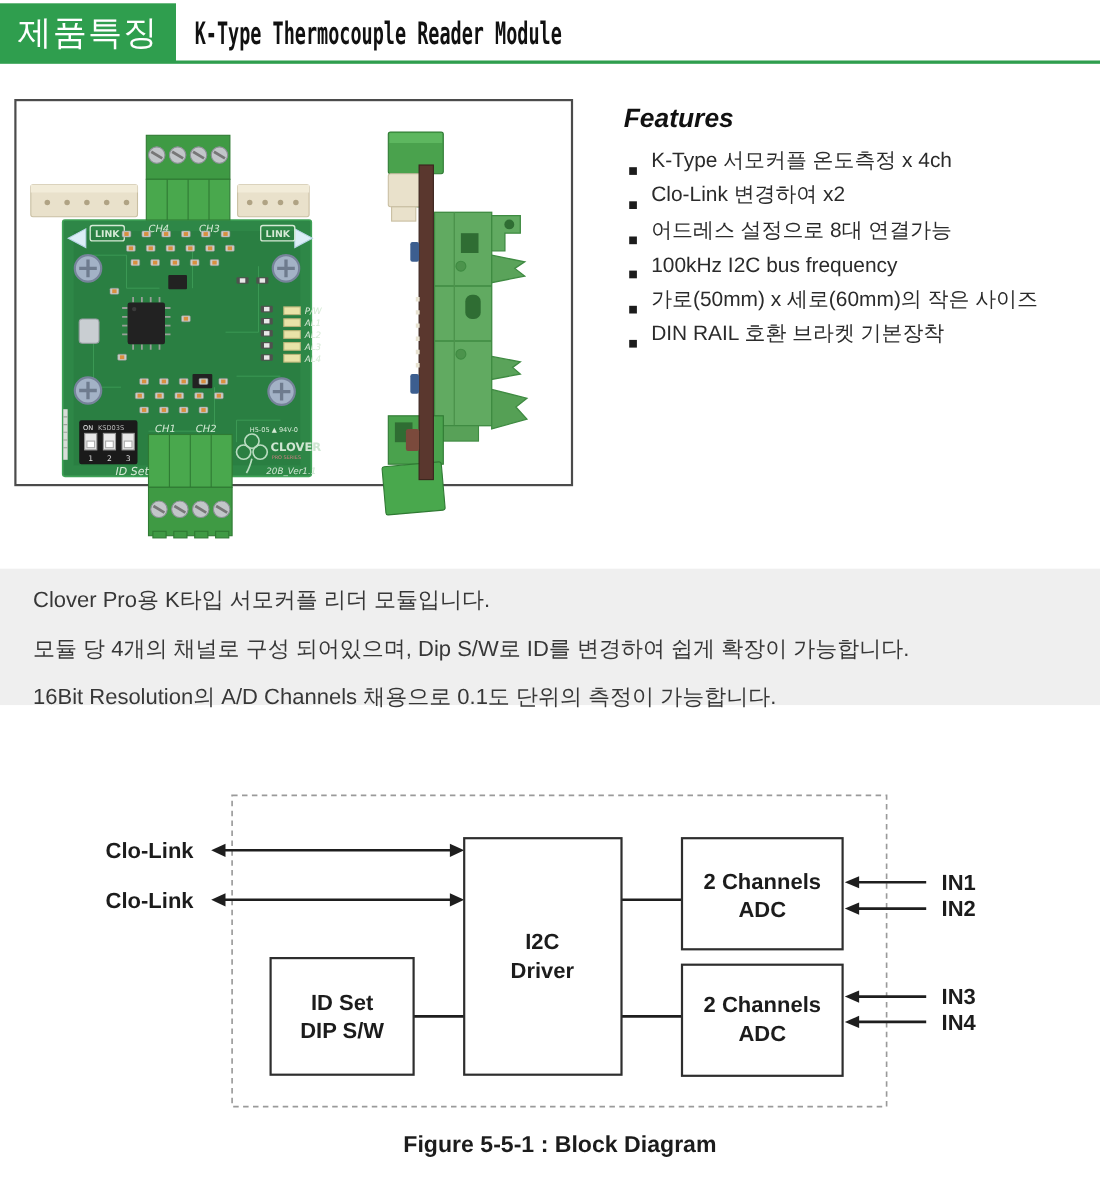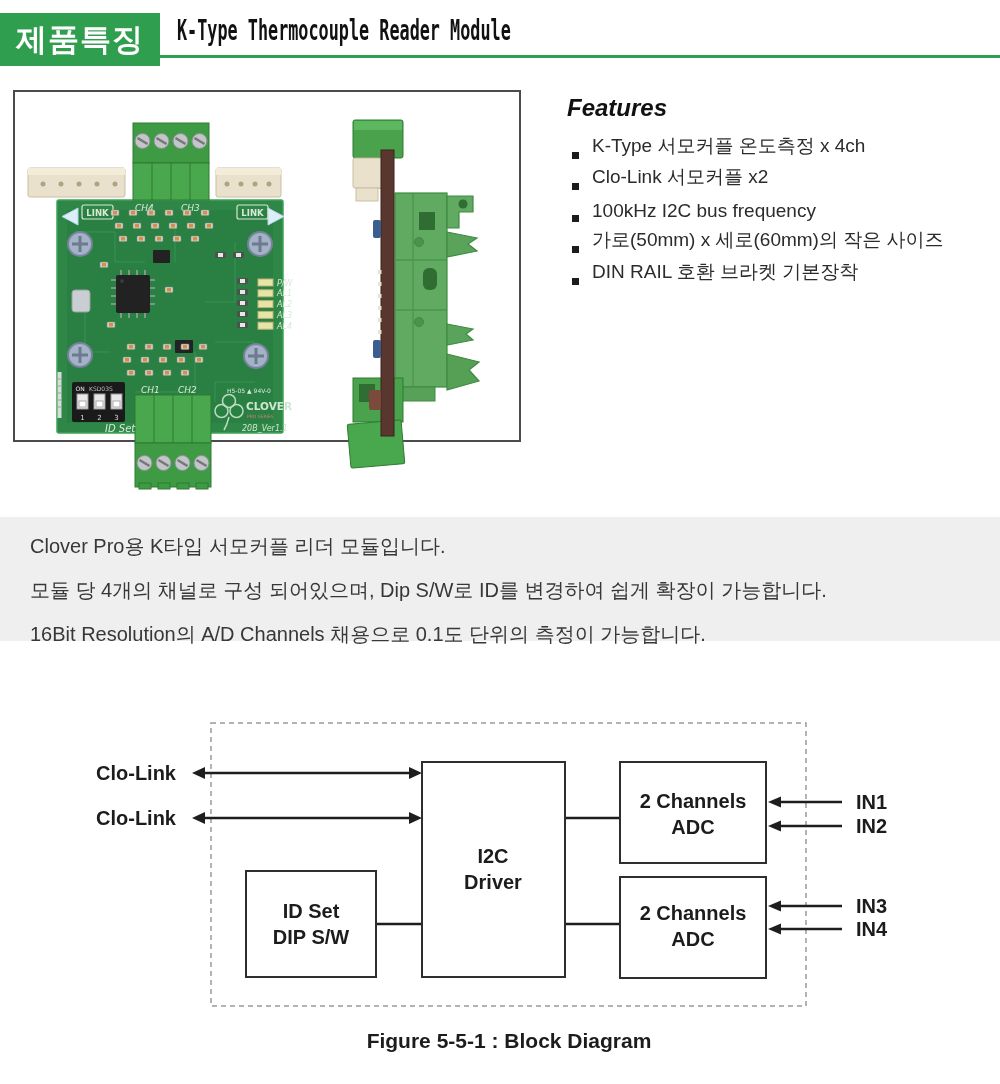--- a/index.html
+++ b/index.html
@@ -3,22 +3,22 @@
 <meta charset="utf-8">
 <style>
   * { margin:0; padding:0; box-sizing:border-box; }
   body {
     width:1000px; height:1084px; position:relative; background:#fff;
     font-family:"Liberation Sans", sans-serif; color:#222; overflow:hidden;
   }
   
   .badge{
     position:absolute; left:0; top:3px; width:160px; height:53px;
-    background:var(--accent_green); color:#fff; font-size:31px; font-weight:700;
-    display:flex; align-items:center; justify-content:center; letter-spacing:1px;margin-top:10px;
+    background:var(--accent_green); color:#fff; font-size:31px; font-weight:400;
+    display:flex; align-items:center; justify-content:center; letter-spacing:1px;
   }
   .title{
     position:absolute; left:177px; top:11px; height:40px; line-height:40px;
     font-family:"DejaVu Sans Mono", monospace; font-weight:700; font-size:28px;
     color:#111; transform:scaleX(.60); transform-origin:left center; white-space:nowrap;
   }
   .green-line{ position:absolute; left:0; top:55px; width:1000px; height:3px; background:var(--accent_green); }
   
   .photo-box{ position:absolute; left:13px; top:90px; width:508px; height:352px;
     border:2px solid #4b4b4b; background:#fff; }
@@ -275,21 +275,25 @@
 </div>
 
 <section class="features">
   <h2>Features</h2>
   <div class="feature-item">
       <span class="sq"></span>
       <span>K-Type 서모커플 온도측정 x 4ch</span>
     </div>
   <div class="feature-item">
       <span class="sq"></span>
-      <span>Clo-Link 서모커플 x2</span>
+      <span>Clo-Link 변경하여 x2</span>
+    </div>
+  <div class="feature-item">
+      <span class="sq"></span>
+      <span>어드레스 설정으로 8대 연결가능</span>
     </div>
   <div class="feature-item">
       <span class="sq"></span>
       <span>100kHz I2C bus frequency</span>
     </div>
   <div class="feature-item">
       <span class="sq"></span>
       <span>가로(50mm) x 세로(60mm)의 작은 사이즈</span>
     </div>
   <div class="feature-item">

